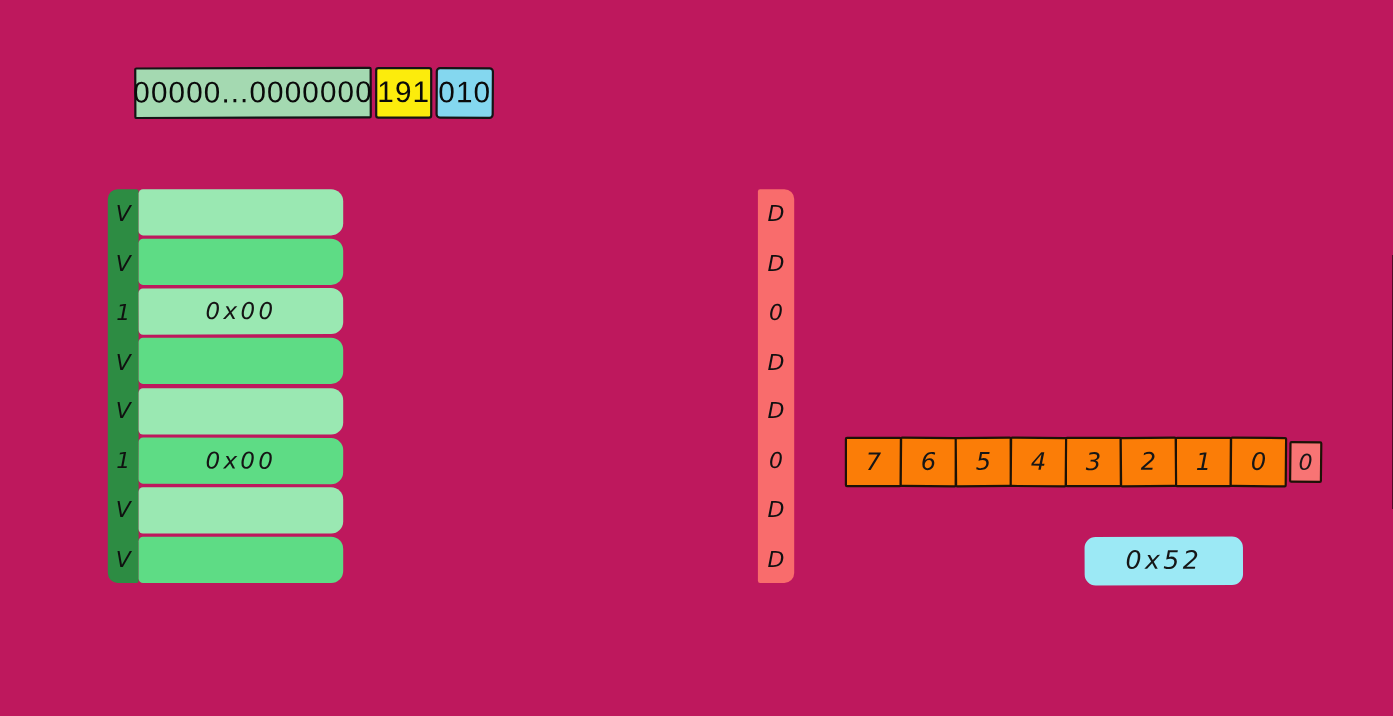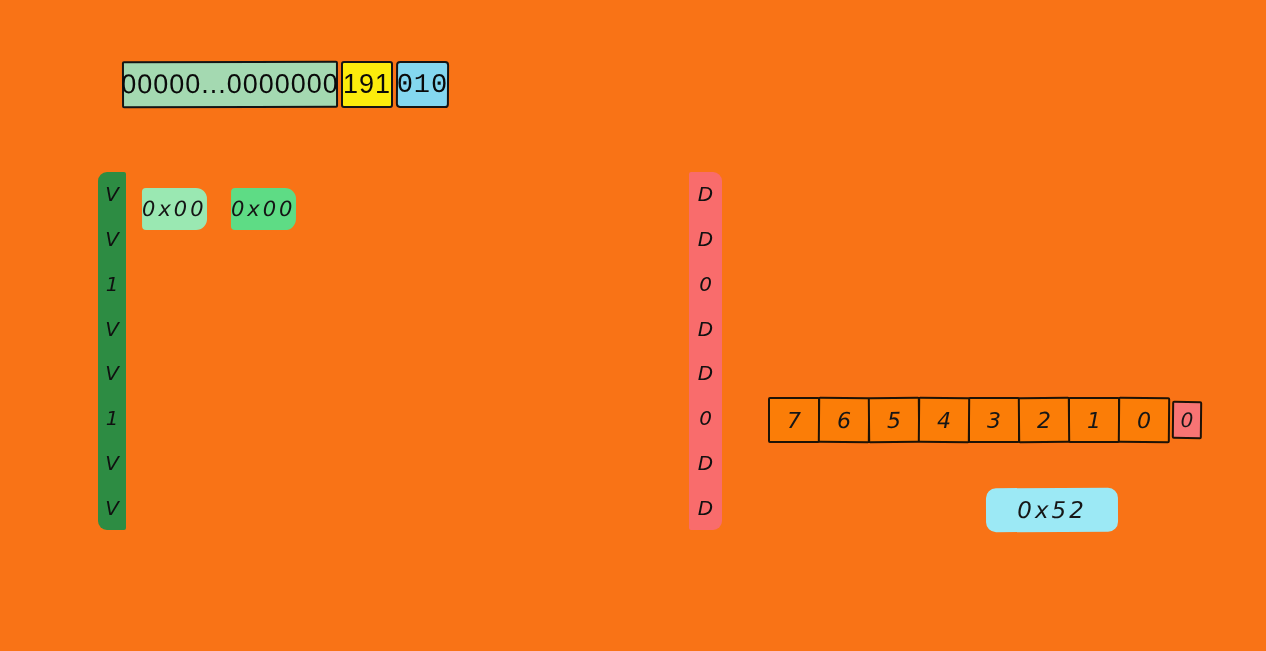--- a/index.html
+++ b/index.html
@@ -1,34 +1,34 @@
 <!DOCTYPE html>
 <html><head>
 <meta charset="utf-8">
 <style>
   html,body{margin:0;padding:0;background:#000;}
-  .canvas{position:relative;width:1266px;height:651px;background:#f97316;overflow:hidden;
+  .canvas{position:relative;width:1266px;height:651px;background:#be185d;overflow:hidden;
           font-family:"DejaVu Sans",sans-serif;}
 
   
   .addr-bar{position:absolute;left:122px;top:61px;display:flex;gap:3px;height:47px;}
   .addr-seg{display:flex;align-items:center;justify-content:center;box-sizing:border-box;
             border:2px solid #141414;color:#0a0a0a;
             font-family:"Liberation Sans",sans-serif;font-size:27px;letter-spacing:1px;}
   .seg-green{width:216px;background:#a4d9b1;border-radius:2px;transform:rotate(-0.15deg);}
   .seg-yellow{width:52px;background:#fcec0c;border-radius:3px;}
-  .seg-blue{width:53px;background:#84d7ef;border-radius:4px;transform:rotate(0.3deg);font-family:Liberation Mono, monospace;}
+  .seg-blue{width:53px;background:#84d7ef;border-radius:4px;transform:rotate(0.3deg);}
 
   
   .sketch-table{position:absolute;top:172px;height:358px;}
   .flag-strip{position:absolute;top:0;height:100%;display:flex;flex-direction:column;}
   .flag-cell{flex:1;display:flex;align-items:center;justify-content:center;
              font-style:italic;font-size:20px;color:#101010;}
-  .rows{position:absolute;top:0;height:100%;width:186px;display:flex;flex-direction:row;
-        justify-content:space-between;margin-top:16px;}
+  .rows{position:absolute;top:0;height:100%;width:186px;display:flex;flex-direction:column;
+        justify-content:space-between;}
   .row{height:42px;display:flex;align-items:center;justify-content:center;
        font-style:italic;font-size:21px;letter-spacing:3px;color:#151515;}
 
   
   .ptable{left:98px;width:214px;}
   .ptable .flag-strip{left:0;width:28px;background:#2d8c43;border-radius:9px 2px 2px 9px;}
   .ptable .rows{left:28px;}
   .ptable .row{border-radius:4px 11px 11px 4px;}
   .ptable .row:nth-child(odd){background:#9ae8b2;}
   .ptable .row:nth-child(even){background:#5edc85;}
@@ -51,21 +51,21 @@
          font-style:italic;font-size:22px;color:#161616;}
   .bcell:first-child{margin-left:0;}
   .bcell:nth-child(2n){transform:rotate(0.5deg);}
   .bcell:nth-child(3n){transform:rotate(-0.5deg);}
   .btail{width:30px;height:38px;box-sizing:border-box;margin-left:2px;
          border:2.5px solid #1d1206;background:#f87474;border-radius:2px;
          display:flex;align-items:center;justify-content:center;
          font-style:italic;font-size:20px;color:#161616;transform:rotate(0.6deg);}
 
   
-  .result-box{position:absolute;left:986px;top:488px;width:132px;height:44px;
+  .result-box{position:absolute;left:986px;top:488px;width:144px;height:44px;
               background:#9ce9f5;border-radius:10px;display:flex;align-items:center;
               justify-content:center;font-style:italic;font-size:23px;letter-spacing:3px;
               color:#161616;transform:rotate(-0.2deg);}
 </style>
 </head>
 <body>
 
 <div class="canvas">
 
   <div class="addr-bar">

